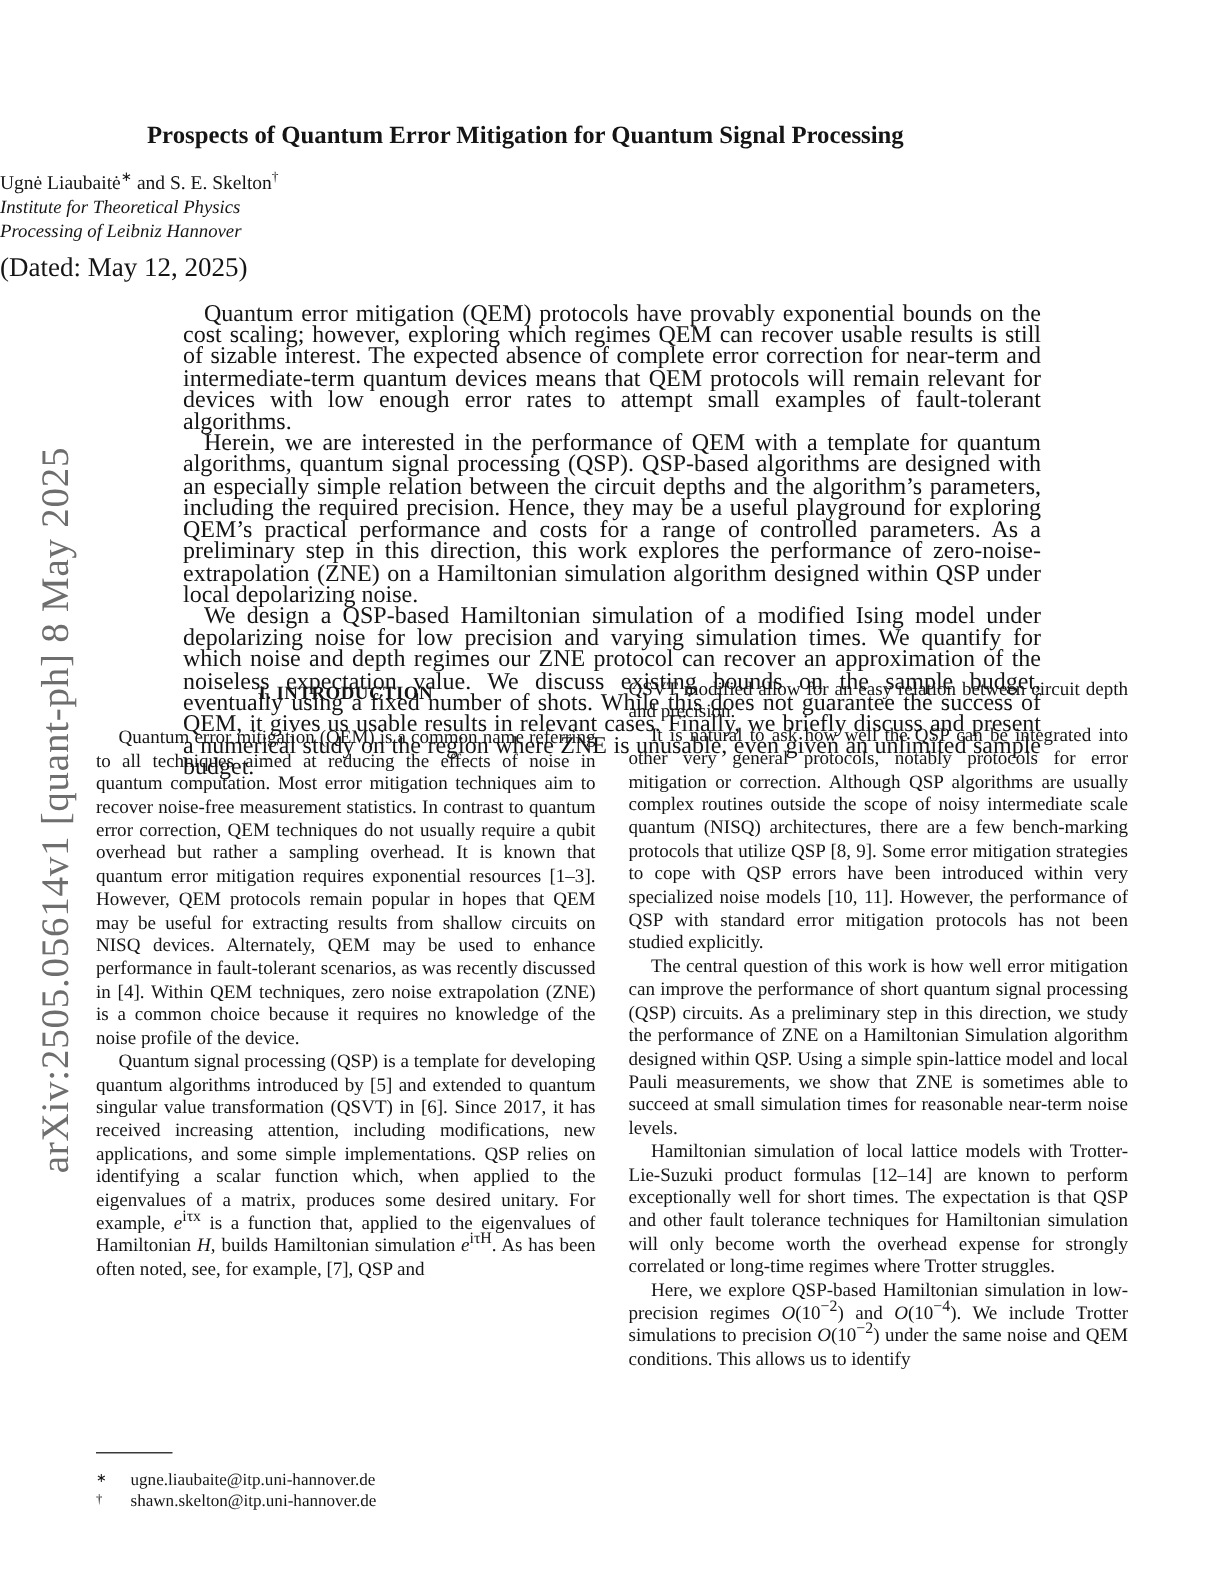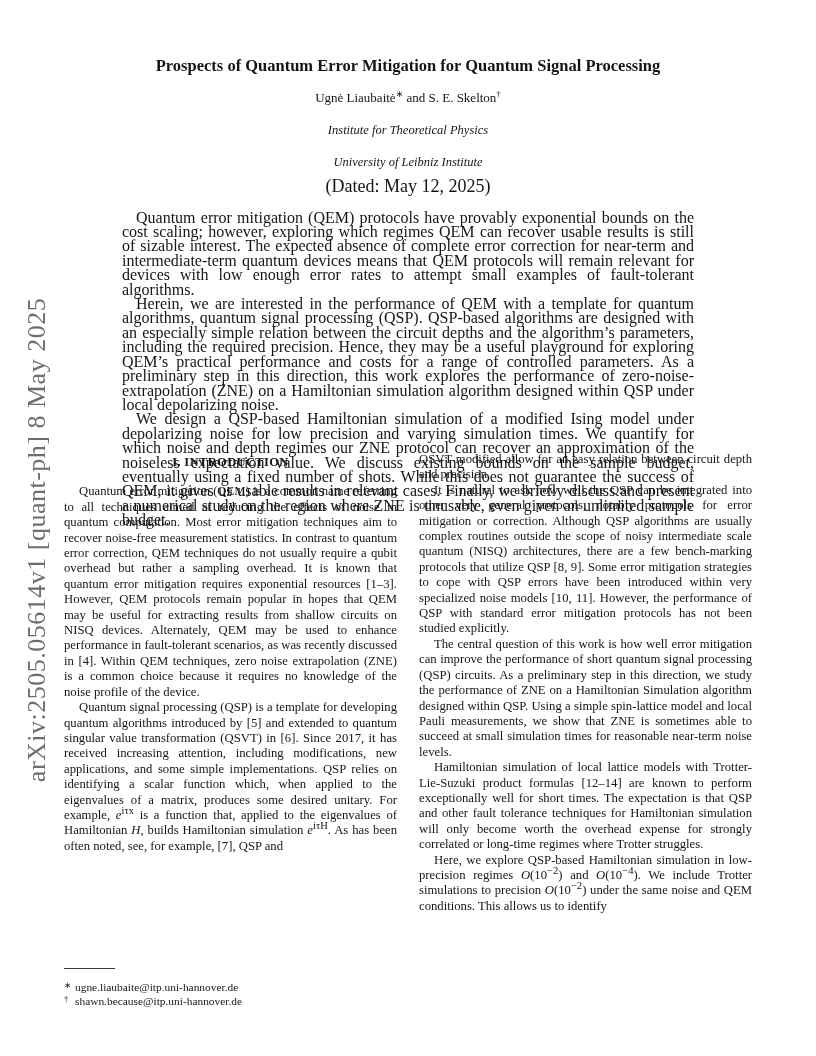--- a/index.html
+++ b/index.html
@@ -18,28 +18,28 @@
     position: absolute;
     top: 540px; left: 37px;
     transform: translate(-50%, -50%) rotate(-90deg);
     transform-origin: center center;
     white-space: nowrap;
     font-size: 26px;
     color: #6e6e6e;
     letter-spacing: 0.5px;
   }
 
-  header { text-align: center; padding-top: 56px; }
+  header { text-align: left; padding-top: 80px; }
   h1.title {
     font-size: 16.5px; font-weight: bold;
     margin: 0 auto; width: 620px; line-height: 1.25;
   }
   .authors { margin-top: 13px; font-size: 13px; }
   .authors sup, .affil sup { font-size: 9px; }
-  .affil { font-style: italic; font-size: 12.5px; line-height: 15.5px; margin-top: 17px; }
+  .affil { font-style: italic; font-size: 12.5px; line-height: 15.5px; margin-top: 1px; }
   .dateline { font-size: 18px; margin-top: 5px; }
 
   .abstract {
     width: 572px; margin: 14px auto 0 auto;
     font-size: 16px; line-height: 14.4px;
     text-align: justify;
   }
   .abstract p { margin: 0; text-indent: 14px; }
 
   .columns {
@@ -62,34 +62,34 @@
   }
   .col p { margin: 0; }
   .col p.indent { text-indent: 15px; }
   .col p.noindent { text-indent: 0; }
   sup { line-height: 0; }
 
   .footnotes { margin-top: auto; padding-bottom: 4px; }
   .fn-rule { width: 51px; border-top: 1px solid #3a3a3a; margin-bottom: 11px; }
   .fn { font-size: 11.4px; line-height: 14px; display: flex; }
   .fn .fn-marker { font-size: 8.5px; vertical-align: super; width: 11px; flex: 0 0 11px; text-align: left; position: relative; top: -2px; }
-  .fn .fn-text { flex: 1; }
+  .fn .fn-text { flex: 1; margin-left: 12px; }
 </style>
 </head>
 <body>
 
 <div class="page">
 
   <div class="arxiv-banner">arXiv:2505.05614v1  [quant-ph]  8 May 2025</div>
 
   <header>
     <h1 class="title">Prospects of Quantum Error Mitigation for Quantum Signal Processing</h1>
     <div class="authors">Ugnė Liaubaitė<sup>∗</sup> and S. E. Skelton<sup>†</sup></div>
     <div class="affil">Institute for Theoretical Physics</div>
-    <div class="affil">University of Leibniz Institute</div>
+    <div class="affil">Processing of Leibniz Hannover</div>
     <div class="dateline">(Dated: May 12, 2025)</div>
   </header>
 
   <section class="abstract">
     <p>Quantum error mitigation (QEM) protocols have provably exponential bounds on the cost scaling; however, exploring which regimes QEM can recover usable results is still of sizable interest.  The expected absence of complete error correction for near-term and intermediate-term quantum devices means that QEM protocols will remain relevant for devices with low enough error rates to attempt small examples of fault-tolerant algorithms.</p>
     <p>Herein, we are interested in the performance of QEM with a template for quantum algorithms, quantum signal processing (QSP). QSP-based algorithms are designed with an especially simple relation between the circuit depths and the algorithm’s parameters, including the required precision. Hence, they may be a useful playground for exploring QEM’s practical performance and costs for a range of controlled parameters.  As a preliminary step in this direction, this work explores the performance of zero-noise-extrapolation (ZNE) on a Hamiltonian simulation algorithm designed within QSP under local depolarizing noise.</p>
     <p>We design a QSP-based Hamiltonian simulation of a modified Ising model under depolarizing noise for low precision and varying simulation times. We quantify for which noise and depth regimes our ZNE protocol can recover an approximation of the noiseless expectation value.  We discuss existing bounds on the sample budget, eventually using a fixed number of shots.  While this does not guarantee the success of QEM, it gives us usable results in relevant cases. Finally, we briefly discuss and present a numerical study on the region where ZNE is unusable, even given an unlimited sample budget.</p>
   </section>
 
   <div class="columns">
@@ -100,21 +100,21 @@
       <p class="indent">Quantum signal processing (QSP) is a template for developing quantum algorithms introduced by [5] and extended to quantum singular value transformation (QSVT) in [6].  Since 2017, it has received increasing attention, including modifications, new applications, and some simple implementations.  QSP relies on identifying a scalar function which, when applied to the eigenvalues of a matrix, produces some desired unitary.  For example, <i>e</i><sup>iτx</sup> is a function that, applied to the eigenvalues of Hamiltonian <i>H</i>, builds Hamiltonian simulation <i>e</i><sup>iτH</sup>. As has been often noted, see, for example, [7], QSP and</p>
 
       <div class="footnotes">
         <div class="fn-rule"></div>
         <div class="fn">
           <span class="fn-marker">∗</span>
           <span class="fn-text">ugne.liaubaite@itp.uni-hannover.de</span>
         </div>
         <div class="fn">
           <span class="fn-marker">†</span>
-          <span class="fn-text">shawn.because@itp.uni-hannover.de</span>
+          <span class="fn-text">shawn.skelton@itp.uni-hannover.de</span>
         </div>
       </div>
     </div>
 
     <div class="col col-right">
       <p class="noindent">QSVT modified allow for an easy relation between circuit depth and precision.</p>
       <p class="indent">It is natural to ask how well the QSP can be integrated into other very general protocols, notably protocols for error mitigation or correction.  Although QSP algorithms are usually complex routines outside the scope of noisy intermediate scale quantum (NISQ) architectures, there are a few bench-marking protocols that utilize QSP [8, 9].  Some error mitigation strategies to cope with QSP errors have been introduced within very specialized noise models [10, 11].  However, the performance of QSP with standard error mitigation protocols has not been studied explicitly.</p>
       <p class="indent">The central question of this work is how well error mitigation can improve the performance of short quantum signal processing (QSP) circuits.  As a preliminary step in this direction, we study the performance of ZNE on a Hamiltonian Simulation algorithm designed within QSP. Using a simple spin-lattice model and local Pauli measurements, we show that ZNE is sometimes able to succeed at small simulation times for reasonable near-term noise levels.</p>
       <p class="indent">Hamiltonian simulation of local lattice models with Trotter-Lie-Suzuki product formulas [12–14] are known to perform exceptionally well for short times.  The expectation is that QSP and other fault tolerance techniques for Hamiltonian simulation will only become worth the overhead expense for strongly correlated or long-time regimes where Trotter struggles.</p>
       <p class="indent">Here, we explore QSP-based Hamiltonian simulation in low-precision regimes <i>O</i>(10<sup>−2</sup>) and <i>O</i>(10<sup>−4</sup>).  We include Trotter simulations to precision <i>O</i>(10<sup>−2</sup>) under the same noise and QEM conditions.  This allows us to identify</p>

